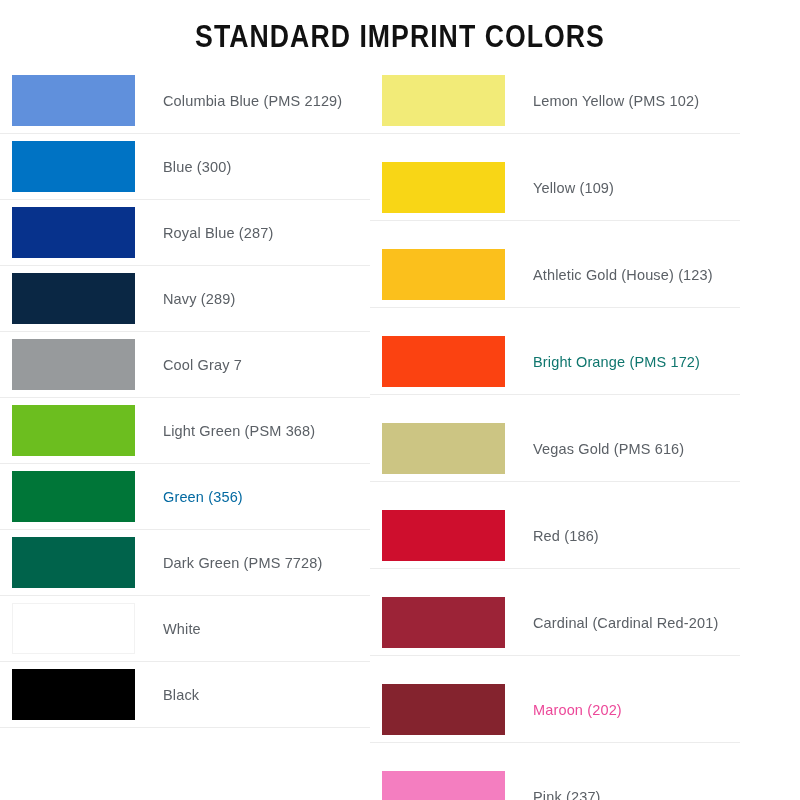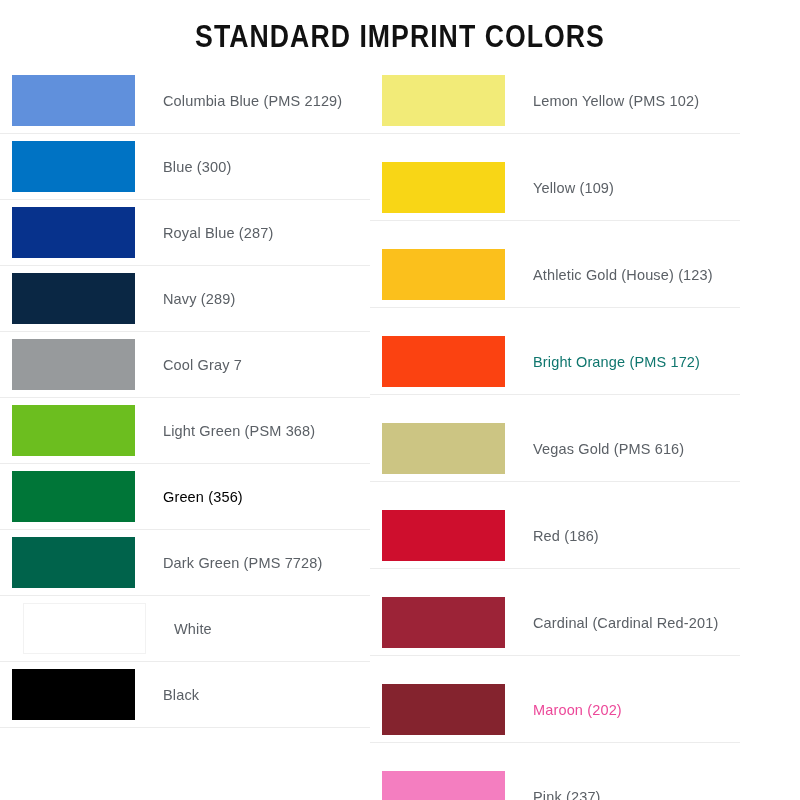--- a/index.html
+++ b/index.html
@@ -168,34 +168,34 @@
         <div class="label-cell">
           <span class="label" style="color: rgb(91, 96, 102);">Light Green (PSM 368)</span>
         </div>
       </div>
 
       <div class="row" style="border-bottom-color: rgb(236, 236, 236);">
         <div class="swatch-cell">
           <span class="swatch" style="background: rgb(0, 118, 56);"></span>
         </div>
         <div class="label-cell">
-          <span class="label" style="color: #000000;">Green (356)</span>
+          <span class="label" style="color: #0369a1;">Green (356)</span>
         </div>
       </div>
 
       <div class="row" style="border-bottom-color: rgb(236, 236, 236);">
         <div class="swatch-cell">
           <span class="swatch" style="background: rgb(0, 99, 75);"></span>
         </div>
         <div class="label-cell">
           <span class="label" style="color: rgb(91, 96, 102);">Dark Green (PMS 7728)</span>
         </div>
       </div>
 
-      <div class="row" style="border-bottom-color: rgb(236, 236, 236); padding-left: 11px;">
+      <div class="row" style="border-bottom-color: rgb(236, 236, 236);">
         <div class="swatch-cell">
           <span class="swatch" style="background: rgb(255, 255, 255); box-shadow: rgb(242, 242, 242) 0px 0px 0px 1px inset;"></span>
         </div>
         <div class="label-cell">
           <span class="label" style="color: rgb(91, 96, 102);">White</span>
         </div>
       </div>
 
       <div class="row last" style="border-bottom-color: rgb(236, 236, 236);">
         <div class="swatch-cell">

